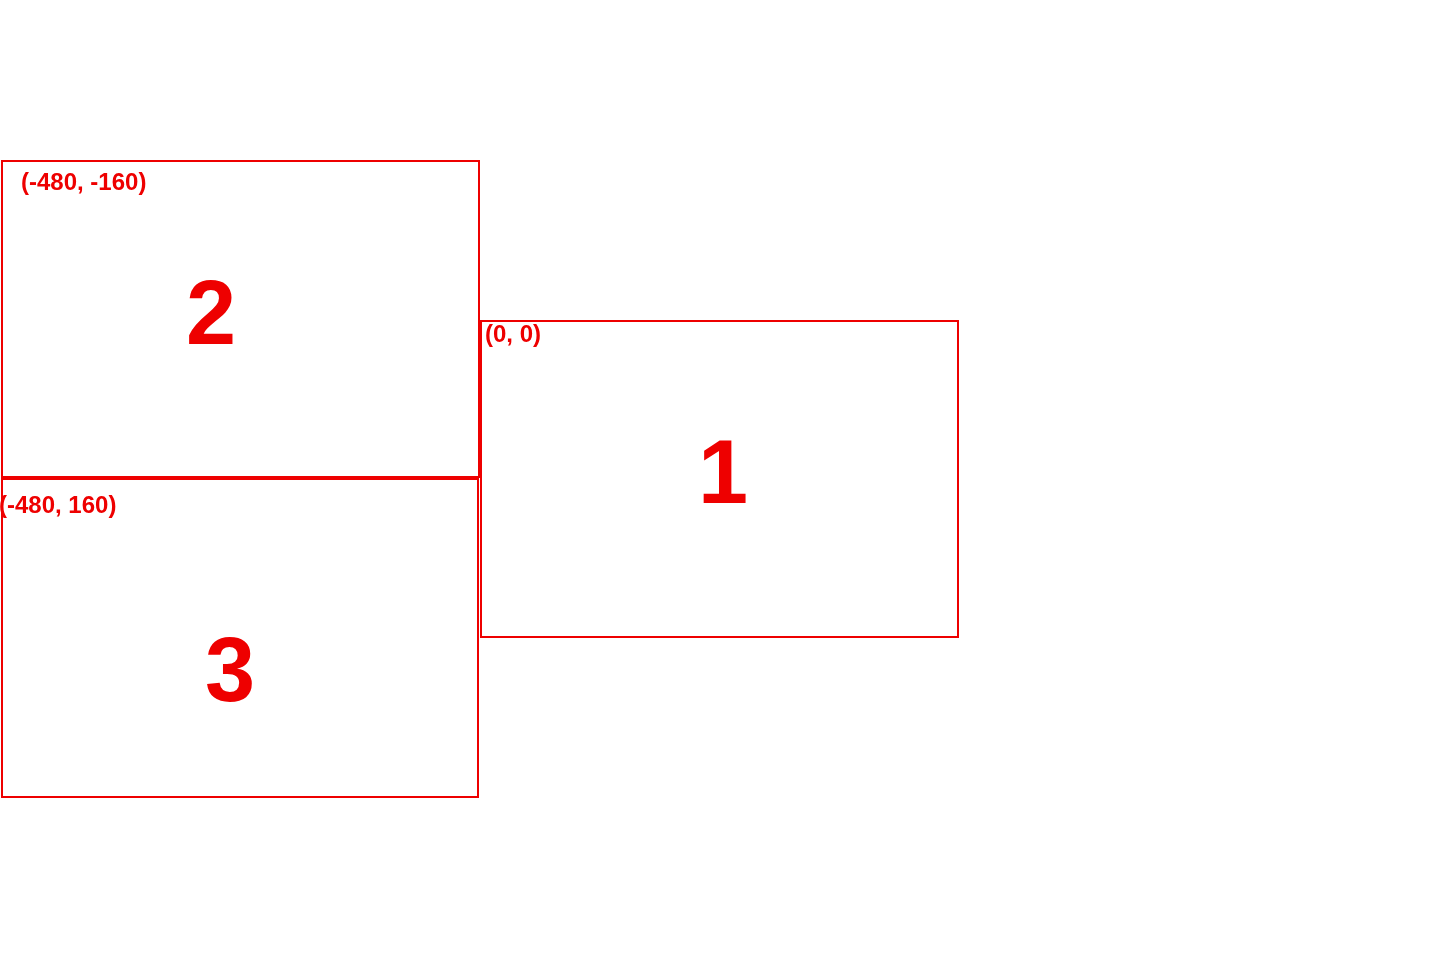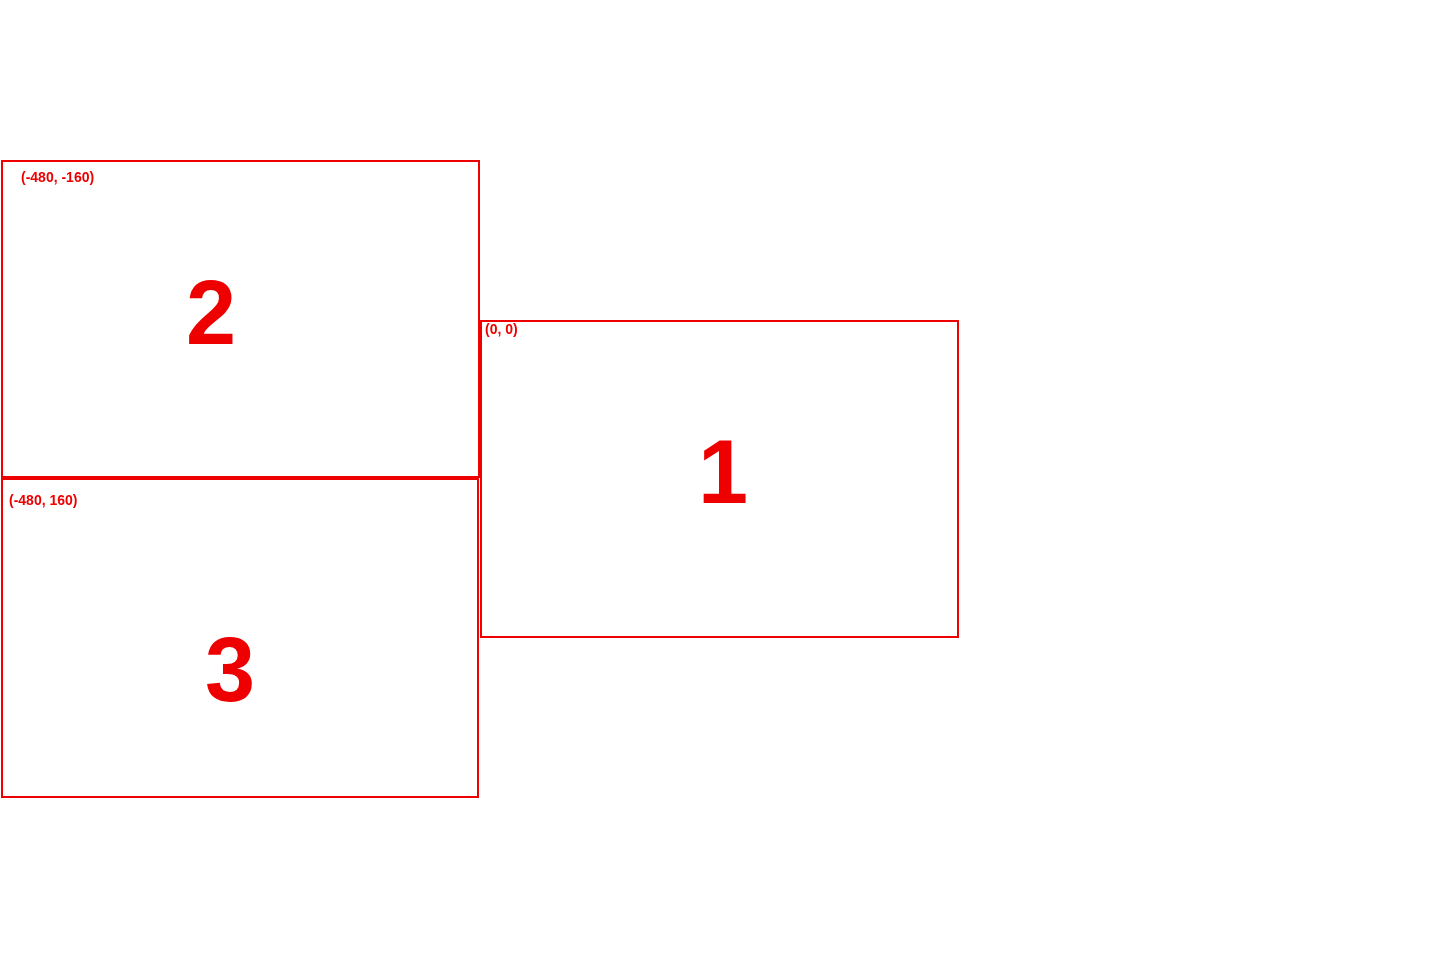--- a/index.html
+++ b/index.html
@@ -30,21 +30,21 @@
     position: absolute;
     box-sizing: border-box;
     border: 2px solid #ee0000;
     background: transparent;
   }
 
   .screen-label {
     position: absolute;
     color: #ee0000;
     font-family: "Liberation Sans", "DejaVu Sans", sans-serif;
-    font-size: 14px;
+    font-size: 24px;
     font-weight: bold;
     line-height: 1;
     white-space: nowrap;
     letter-spacing: 0px;
   }
 
   .screen-index {
     position: absolute;
     color: #ee0000;
     font-family: "Liberation Sans", "DejaVu Sans", sans-serif;
@@ -54,21 +54,21 @@
     white-space: nowrap;
   }
 
   
   #rect-screen-2      { left: 1px;   top: 160px; width: 479px; height: 318px; }
   #label-screen-2     { left: 21px;  top: 170px; }
   #index-screen-2     { left: 186px; top: 268px; }
 
   
   #rect-screen-3      { left: 1px;   top: 478px; width: 478px; height: 320px; }
-  #label-screen-3     { left: -1px;  top: 493px; padding-left: 10px; }
+  #label-screen-3     { left: -1px;  top: 493px; }
   #index-screen-3     { left: 205px; top: 625px; }
 
   
   #rect-screen-1      { left: 480px; top: 320px; width: 479px; height: 318px; }
   #label-screen-1     { left: 485px; top: 322px; }
   #index-screen-1     { left: 698px; top: 427px; }
 </style>
 </head>
 <body>
 

